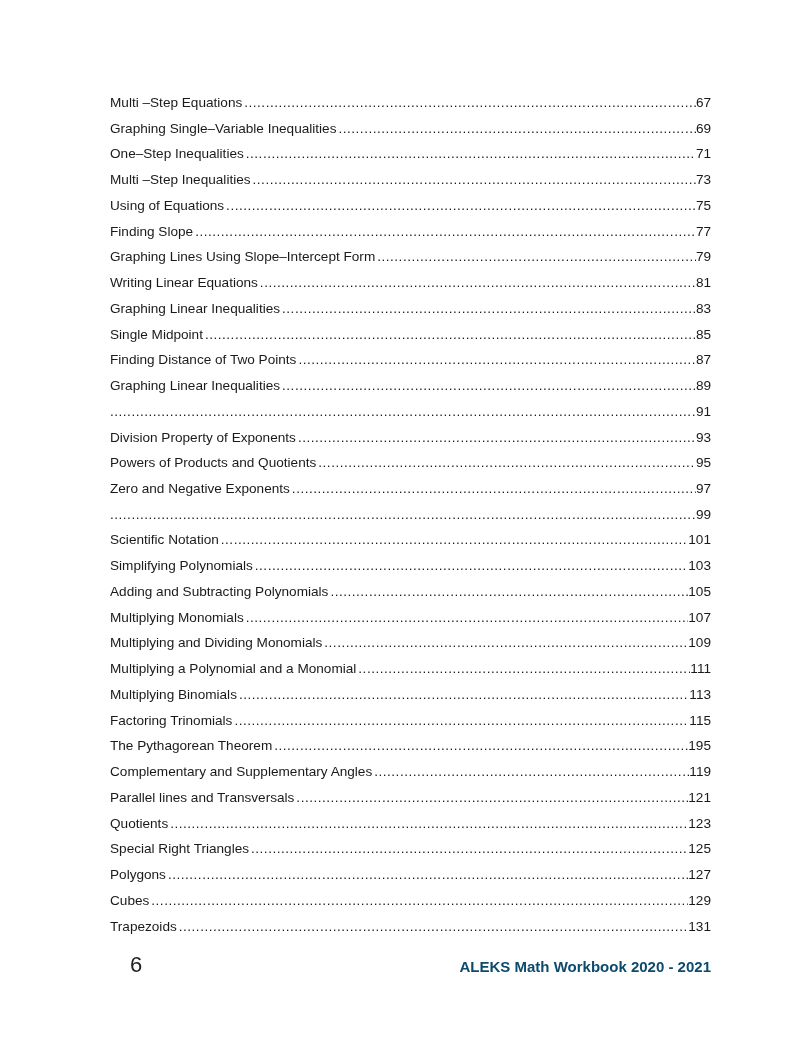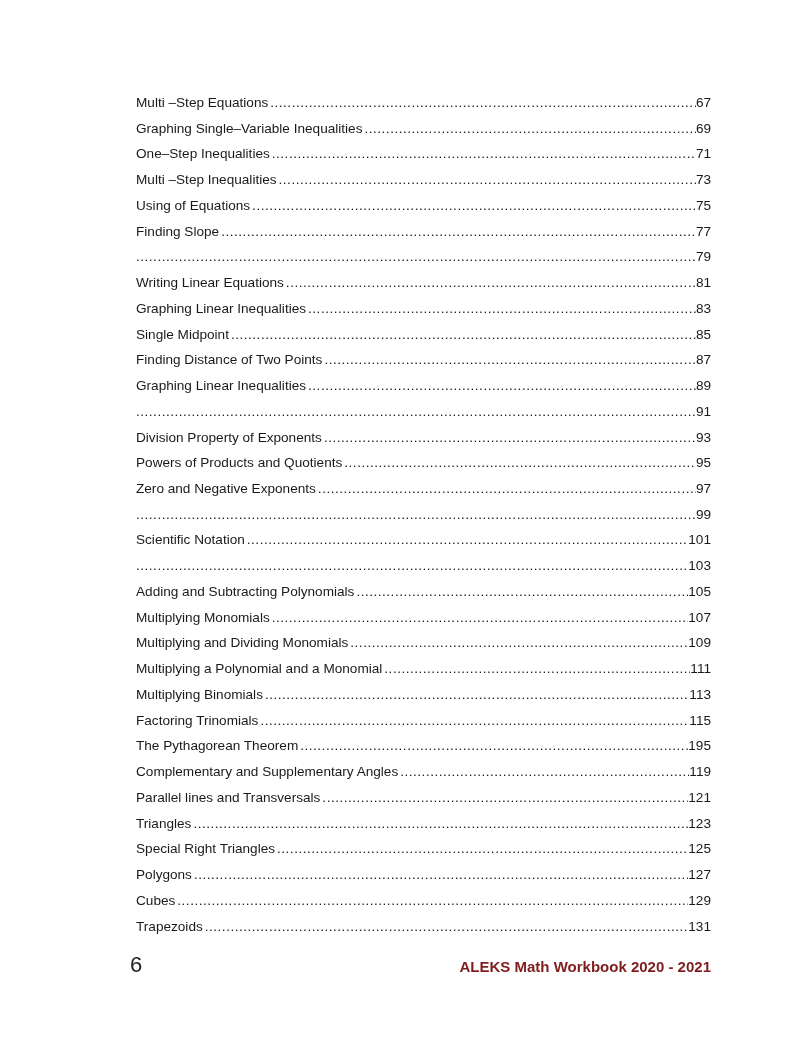--- a/index.html
+++ b/index.html
@@ -26,21 +26,20 @@
     right: 97px;
     top: 90px;
   }
   .toc-row {
     display: flex;
     align-items: center;
     height: 25.74px;
     line-height: 25.74px;
     font-size: 13.6px;
     white-space: nowrap;
-    margin-left: 26px;
   }
   .toc-title {
     flex: 0 0 auto;
     padding-right: 2px;
   }
   .toc-dots {
     flex: 1 1 auto;
     overflow: hidden;
     white-space: nowrap;
     padding-right: 4px;
@@ -62,21 +61,21 @@
   }
   .footer-num {
     font-size: 22px;
     font-weight: 400;
     margin-left: 20px;
     color: #222;
   }
   .footer-title {
     font-size: 15px;
     font-weight: 700;
-    color: #7f1d1d;
+    color: #0c4a6e;
   }
 </style>
 </head>
 <body>
 
 <div class="page">
 
   <div class="toc">
     <div class="toc-row">
       <span class="toc-title">Multi –Step Equations</span>
@@ -108,20 +107,21 @@
       <span class="toc-page">75</span>
     </div>
 
     <div class="toc-row">
       <span class="toc-title">Finding Slope</span>
       <span class="toc-dots">....................................................................................................................................................................................................................................................................</span>
       <span class="toc-page">77</span>
     </div>
 
     <div class="toc-row">
+      <span class="toc-title">Graphing Lines Using Slope–Intercept Form</span>
       <span class="toc-dots">....................................................................................................................................................................................................................................................................</span>
       <span class="toc-page">79</span>
     </div>
 
     <div class="toc-row">
       <span class="toc-title">Writing Linear Equations</span>
       <span class="toc-dots">....................................................................................................................................................................................................................................................................</span>
       <span class="toc-page">81</span>
     </div>
 
@@ -177,20 +177,21 @@
       <span class="toc-page">99</span>
     </div>
 
     <div class="toc-row">
       <span class="toc-title">Scientific Notation</span>
       <span class="toc-dots">....................................................................................................................................................................................................................................................................</span>
       <span class="toc-page">101</span>
     </div>
 
     <div class="toc-row">
+      <span class="toc-title">Simplifying Polynomials</span>
       <span class="toc-dots">....................................................................................................................................................................................................................................................................</span>
       <span class="toc-page">103</span>
     </div>
 
     <div class="toc-row">
       <span class="toc-title">Adding and Subtracting Polynomials</span>
       <span class="toc-dots">....................................................................................................................................................................................................................................................................</span>
       <span class="toc-page">105</span>
     </div>
 
@@ -236,21 +237,21 @@
       <span class="toc-page">119</span>
     </div>
 
     <div class="toc-row">
       <span class="toc-title">Parallel lines and Transversals</span>
       <span class="toc-dots">....................................................................................................................................................................................................................................................................</span>
       <span class="toc-page">121</span>
     </div>
 
     <div class="toc-row">
-      <span class="toc-title">Triangles</span>
+      <span class="toc-title">Quotients</span>
       <span class="toc-dots">....................................................................................................................................................................................................................................................................</span>
       <span class="toc-page">123</span>
     </div>
 
     <div class="toc-row">
       <span class="toc-title">Special Right Triangles</span>
       <span class="toc-dots">....................................................................................................................................................................................................................................................................</span>
       <span class="toc-page">125</span>
     </div>
 

